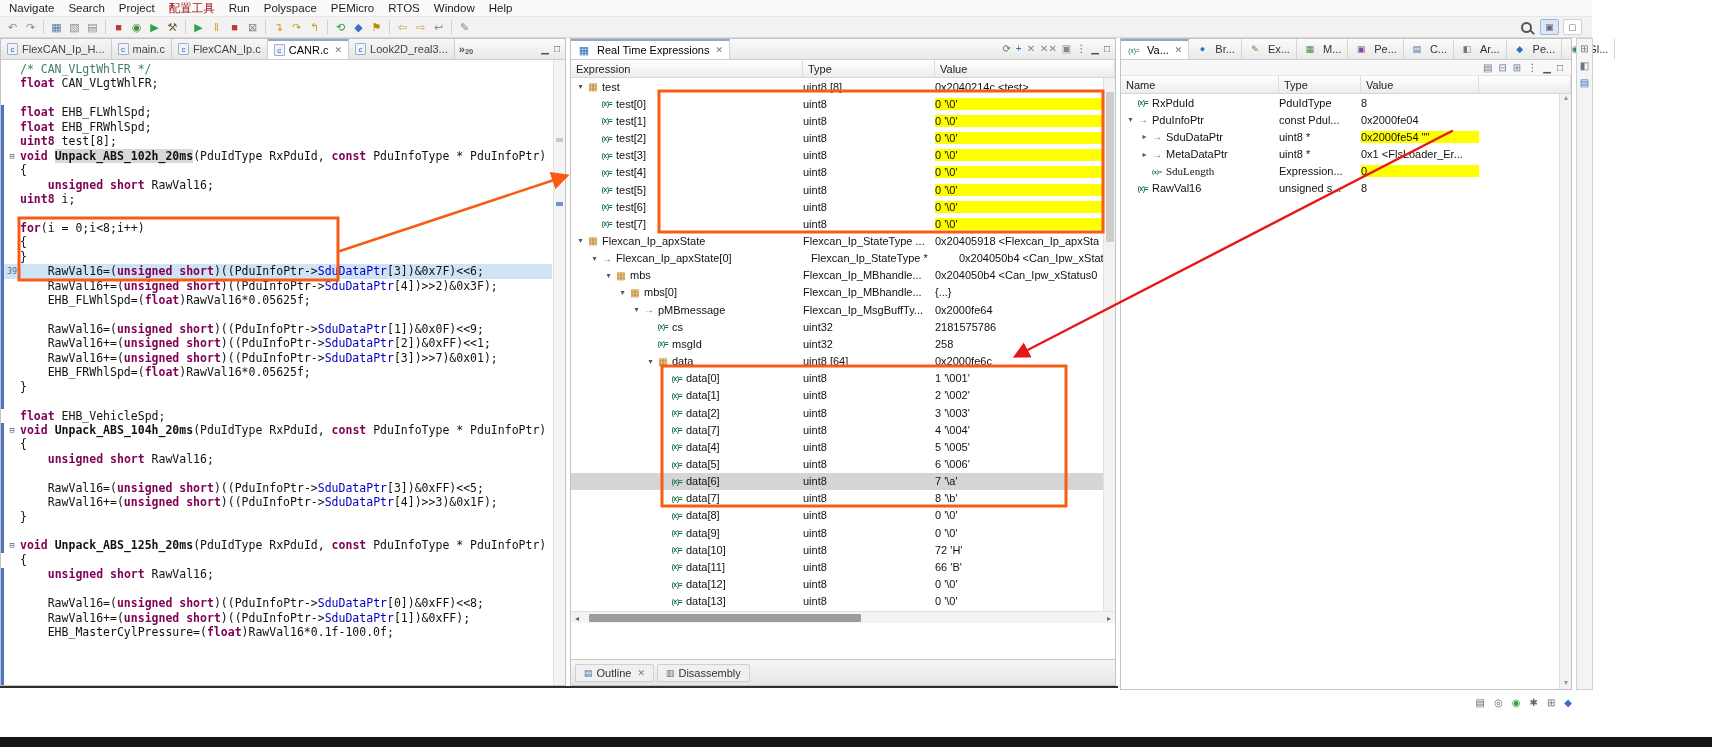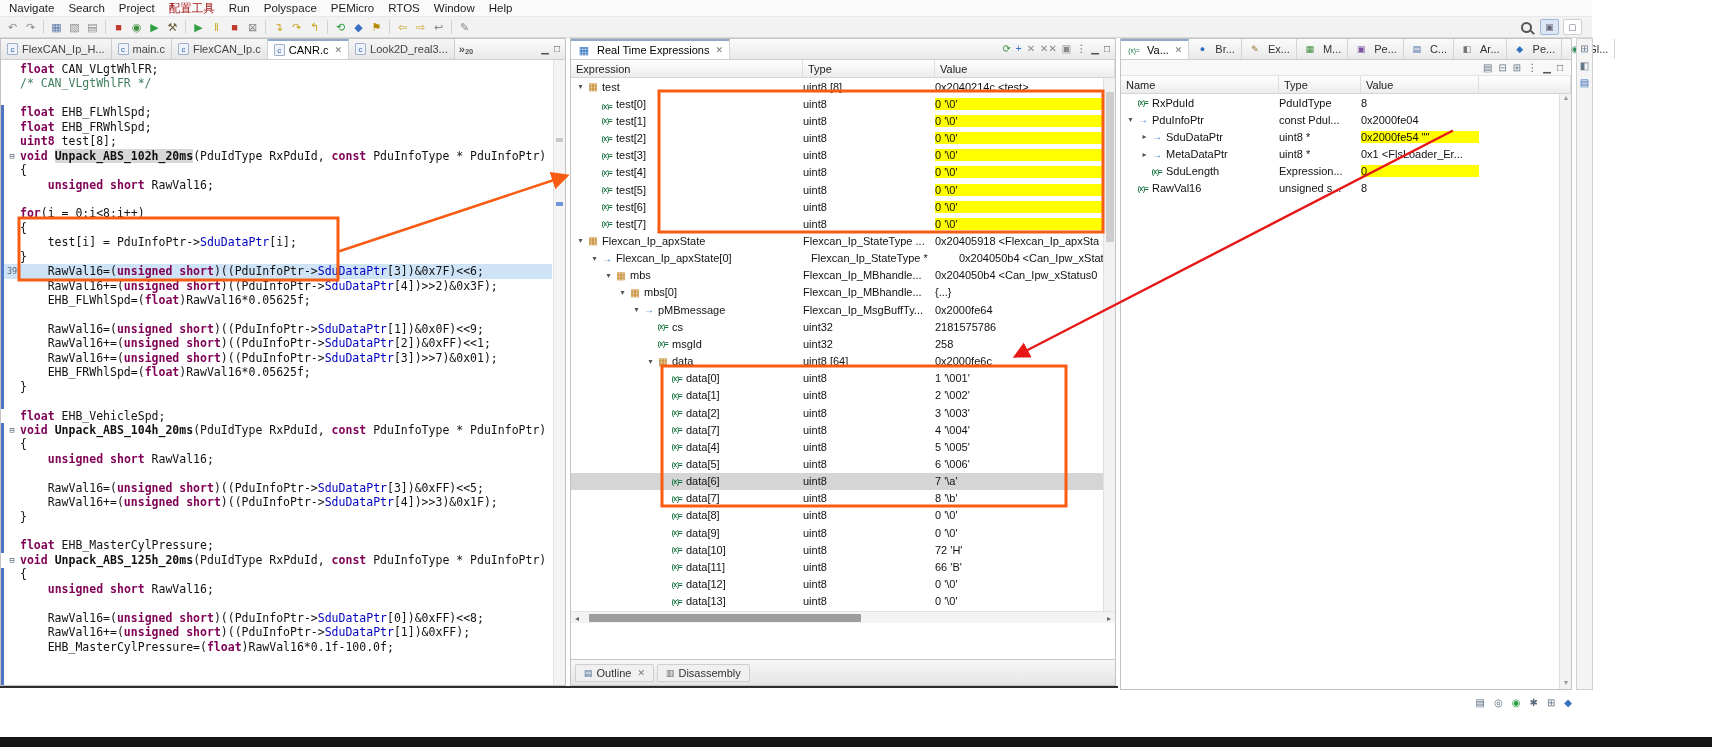--- a/index.html
+++ b/index.html
@@ -183,54 +183,53 @@
       <div class="win-icons" id="editor-win-icons">
           <span class="mini-icon" style="color: rgb(85, 85, 85);">▁</span>
           <span class="mini-icon" style="color: rgb(85, 85, 85);">□</span>
         </div>
     </div>
     <div id="editor-body">
       <div class="chbar" style="top:45px;height:304px"></div>
       <div class="chbar" style="top:363px;height:130px"></div>
       <div class="chbar" style="top:508px;height:118px"></div>
       <div id="code-lines">
+          <div class="cl"><span class="gut"></span><span class="ct"><span class="cmt">/* CAN_VLgtWhlFR */</span></span></div>
           <div class="cl"><span class="gut"></span><span class="ct"><span class="kw">float</span> CAN_VLgtWhlFR;</span></div>
-          <div class="cl"><span class="gut"></span><span class="ct"><span class="cmt">/* CAN_VLgtWhlFR */</span></span></div>
           <div class="cl"><span class="gut"></span><span class="ct"></span></div>
           <div class="cl"><span class="gut"></span><span class="ct"><span class="kw">float</span> EHB_FLWhlSpd;</span></div>
           <div class="cl"><span class="gut"></span><span class="ct"><span class="kw">float</span> EHB_FRWhlSpd;</span></div>
           <div class="cl"><span class="gut"></span><span class="ct"><span class="kw">uint8</span> test[8];</span></div>
           <div class="cl"><span class="gut">⊟</span><span class="ct"><span class="kw">void</span> <span class="fn occ">Unpack_ABS_102h_20ms</span>(PduIdType RxPduId, <span class="kw">const</span> PduInfoType * PduInfoPtr)</span></div>
           <div class="cl"><span class="gut"></span><span class="ct">{</span></div>
           <div class="cl"><span class="gut"></span><span class="ct">    <span class="kw">unsigned</span> <span class="kw">short</span> RawVal16;</span></div>
+          <div class="cl"><span class="gut"></span><span class="ct"><span class="kw">uint8</span> i;</span></div>
           <div class="cl"><span class="gut"></span><span class="ct"></span></div>
           <div class="cl"><span class="gut"></span><span class="ct"><span class="kw">for</span>(i = 0;i&lt;8;i++)</span></div>
           <div class="cl"><span class="gut"></span><span class="ct">{</span></div>
-          <div class="cl"><span class="gut"></span><span class="ct">    test[i] = PduInfoPtr-&gt;<span class="mem">SduDataPtr</span>[i];</span></div>
           <div class="cl"><span class="gut"></span><span class="ct">}</span></div>
           <div class="cl cur"><span class="gut">39</span><span class="ct">    RawVal16=(<span class="kw">unsigned</span> <span class="kw">short</span>)((PduInfoPtr-&gt;<span class="mem">SduDataPtr</span>[3])&amp;0x7F)&lt;&lt;6;</span></div>
           <div class="cl"><span class="gut"></span><span class="ct">    RawVal16+=(<span class="kw">unsigned</span> <span class="kw">short</span>)((PduInfoPtr-&gt;<span class="mem">SduDataPtr</span>[4])&gt;&gt;2)&amp;0x3F);</span></div>
           <div class="cl"><span class="gut"></span><span class="ct">    EHB_FLWhlSpd=(<span class="kw">float</span>)RawVal16*0.05625f;</span></div>
           <div class="cl"><span class="gut"></span><span class="ct"></span></div>
           <div class="cl"><span class="gut"></span><span class="ct">    RawVal16=(<span class="kw">unsigned</span> <span class="kw">short</span>)((PduInfoPtr-&gt;<span class="mem">SduDataPtr</span>[1])&amp;0x0F)&lt;&lt;9;</span></div>
           <div class="cl"><span class="gut"></span><span class="ct">    RawVal16+=(<span class="kw">unsigned</span> <span class="kw">short</span>)((PduInfoPtr-&gt;<span class="mem">SduDataPtr</span>[2])&amp;0xFF)&lt;&lt;1;</span></div>
           <div class="cl"><span class="gut"></span><span class="ct">    RawVal16+=(<span class="kw">unsigned</span> <span class="kw">short</span>)((PduInfoPtr-&gt;<span class="mem">SduDataPtr</span>[3])&gt;&gt;7)&amp;0x01);</span></div>
           <div class="cl"><span class="gut"></span><span class="ct">    EHB_FRWhlSpd=(<span class="kw">float</span>)RawVal16*0.05625f;</span></div>
           <div class="cl"><span class="gut"></span><span class="ct">}</span></div>
           <div class="cl"><span class="gut"></span><span class="ct"></span></div>
           <div class="cl"><span class="gut"></span><span class="ct"><span class="kw">float</span> EHB_VehicleSpd;</span></div>
           <div class="cl"><span class="gut">⊟</span><span class="ct"><span class="kw">void</span> <span class="fn">Unpack_ABS_104h_20ms</span>(PduIdType RxPduId, <span class="kw">const</span> PduInfoType * PduInfoPtr)</span></div>
           <div class="cl"><span class="gut"></span><span class="ct">{</span></div>
           <div class="cl"><span class="gut"></span><span class="ct">    <span class="kw">unsigned</span> <span class="kw">short</span> RawVal16;</span></div>
           <div class="cl"><span class="gut"></span><span class="ct"></span></div>
           <div class="cl"><span class="gut"></span><span class="ct">    RawVal16=(<span class="kw">unsigned</span> <span class="kw">short</span>)((PduInfoPtr-&gt;<span class="mem">SduDataPtr</span>[3])&amp;0xFF)&lt;&lt;5;</span></div>
           <div class="cl"><span class="gut"></span><span class="ct">    RawVal16+=(<span class="kw">unsigned</span> <span class="kw">short</span>)((PduInfoPtr-&gt;<span class="mem">SduDataPtr</span>[4])&gt;&gt;3)&amp;0x1F);</span></div>
           <div class="cl"><span class="gut"></span><span class="ct">}</span></div>
           <div class="cl"><span class="gut"></span><span class="ct"></span></div>
-          <div class="cl"><span class="gut"></span><span class="ct"><span class="kw">float</span> EHB_MasterCylPressure;</span></div>
           <div class="cl"><span class="gut">⊟</span><span class="ct"><span class="kw">void</span> <span class="fn">Unpack_ABS_125h_20ms</span>(PduIdType RxPduId, <span class="kw">const</span> PduInfoType * PduInfoPtr)</span></div>
           <div class="cl"><span class="gut"></span><span class="ct">{</span></div>
           <div class="cl"><span class="gut"></span><span class="ct">    <span class="kw">unsigned</span> <span class="kw">short</span> RawVal16;</span></div>
           <div class="cl"><span class="gut"></span><span class="ct"></span></div>
           <div class="cl"><span class="gut"></span><span class="ct">    RawVal16=(<span class="kw">unsigned</span> <span class="kw">short</span>)((PduInfoPtr-&gt;<span class="mem">SduDataPtr</span>[0])&amp;0xFF)&lt;&lt;8;</span></div>
           <div class="cl"><span class="gut"></span><span class="ct">    RawVal16+=(<span class="kw">unsigned</span> <span class="kw">short</span>)((PduInfoPtr-&gt;<span class="mem">SduDataPtr</span>[1])&amp;0xFF);</span></div>
           <div class="cl"><span class="gut"></span><span class="ct">    EHB_MasterCylPressure=(<span class="kw">float</span>)RawVal16*0.1f-100.0f;</span></div>
         </div>
       <div id="overview-ruler">
         <div class="ovmark" style="top:142px;background:#6f93d6"></div>
@@ -270,21 +269,21 @@
     <div class="trow">
           <div class="tc name" style="width: 232px; padding-left: 4px;">
             <span class="tw">▾</span>
             <span class="ticon i-arr">▦</span>
             <span>test</span>
           </div>
           <div class="tc" style="width: 132px;">uint8 [8]</div>
           <div class="tc val">0x2040214c &lt;test&gt;</div>
         </div>
         <div class="trow">
-          <div class="tc name" style="width: 232px; padding-left: 18px; align-items: flex-end;">
+          <div class="tc name" style="width: 232px; padding-left: 18px;">
             <span class="tw"></span>
             <span class="ticon i-var">(x)=</span>
             <span>test[0]</span>
           </div>
           <div class="tc" style="width: 132px;">uint8</div>
           <div class="tc val ylw">0 '\0'</div>
         </div>
         <div class="trow">
           <div class="tc name" style="width: 232px; padding-left: 18px;">
             <span class="tw"></span>
@@ -660,21 +659,21 @@
           <div class="tc name" style="width: 158px; padding-left: 18px;">
             <span class="tw">▸</span>
             <span class="ticon i-ptr">→</span>
             <span>MetaDataPtr</span>
           </div>
           <div class="tc" style="width: 82px;">uint8 *</div>
           <div class="tc" style="width: 118px;">0x1 &lt;FlsLoader_Er...</div>
           <div class="tc" style="flex: 1 1 0%;"></div>
         </div>
         <div class="trow">
-          <div class="tc name" style="width: 158px; padding-left: 18px;">
+          <div class="tc name" style="width: 158px; padding-left: 18px; font-family: Liberation Serif, serif;">
             <span class="tw"></span>
             <span class="ticon i-var">(x)=</span>
             <span>SduLength</span>
           </div>
           <div class="tc" style="width: 82px;">Expression...</div>
           <div class="tc ylw" style="width: 118px;">0</div>
           <div class="tc" style="flex: 1 1 0%;"></div>
         </div>
         <div class="trow">
           <div class="tc name" style="width: 158px; padding-left: 4px;">

